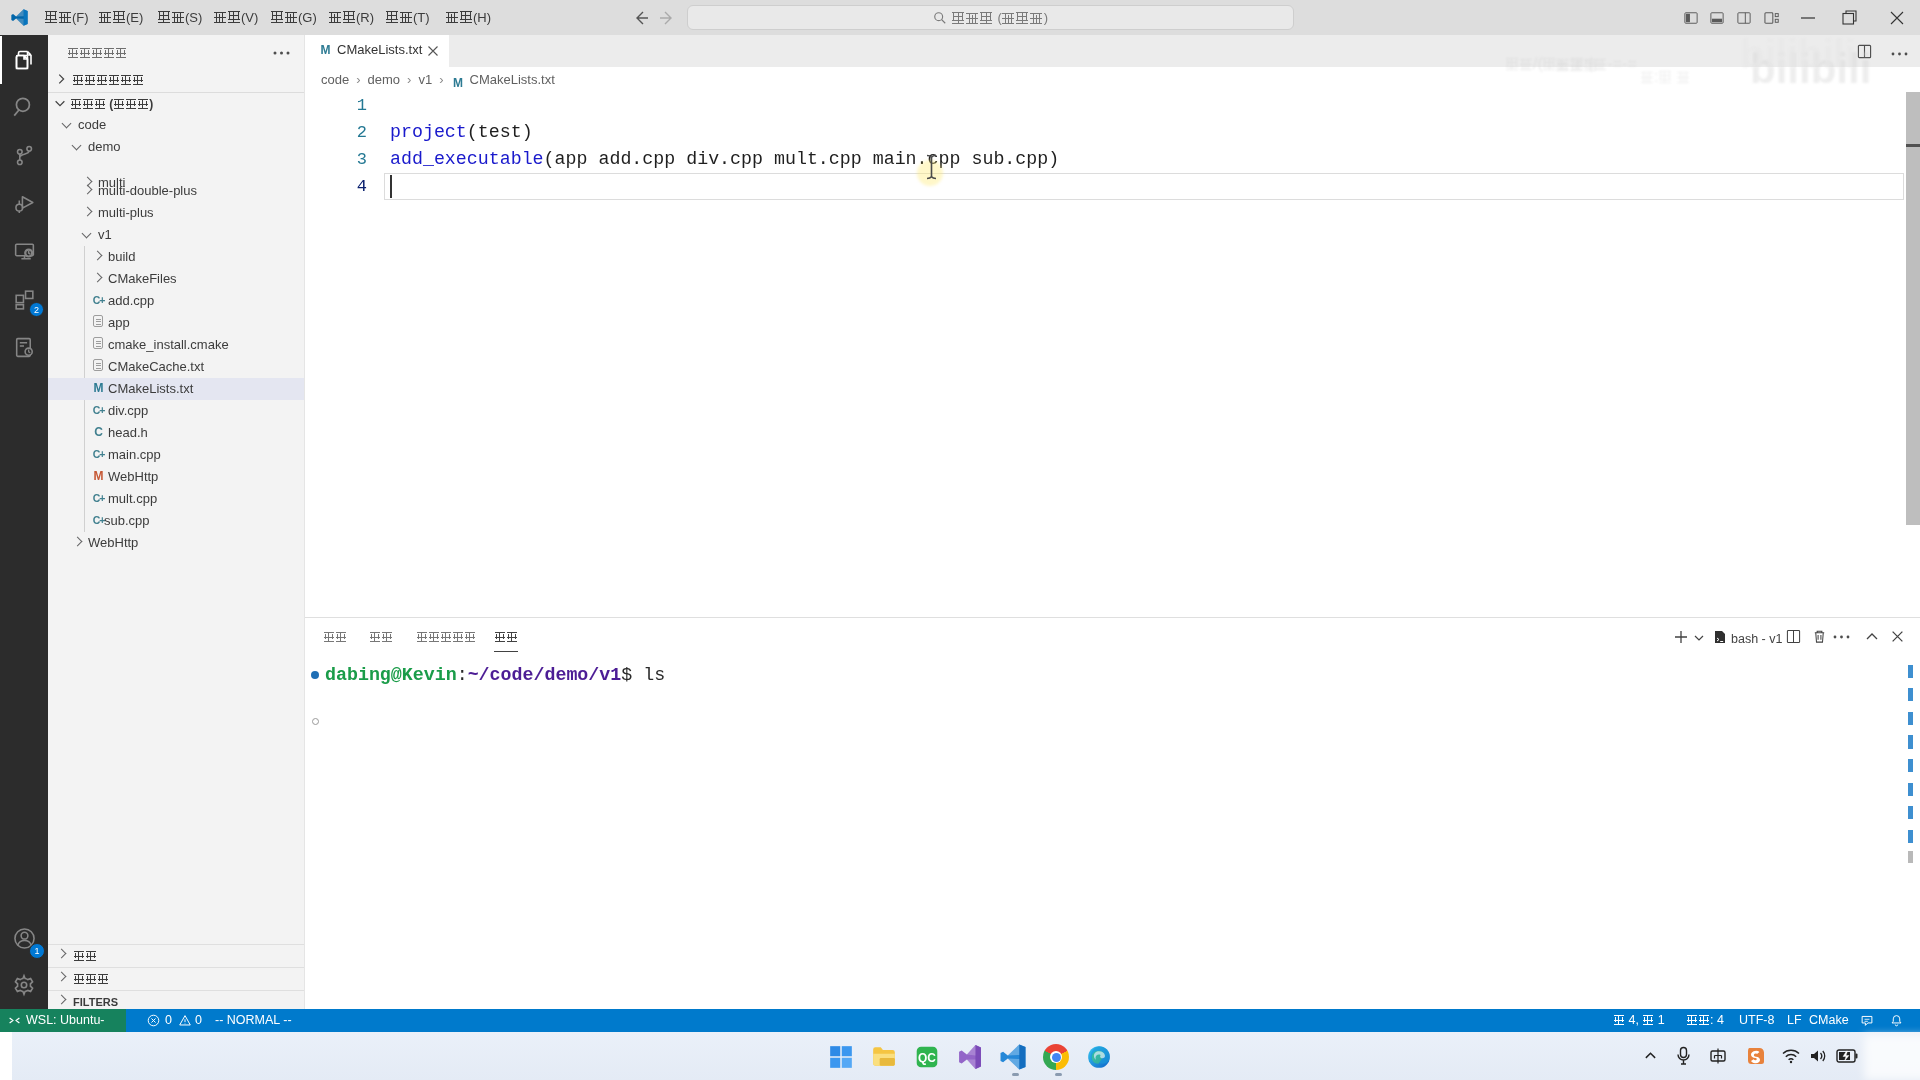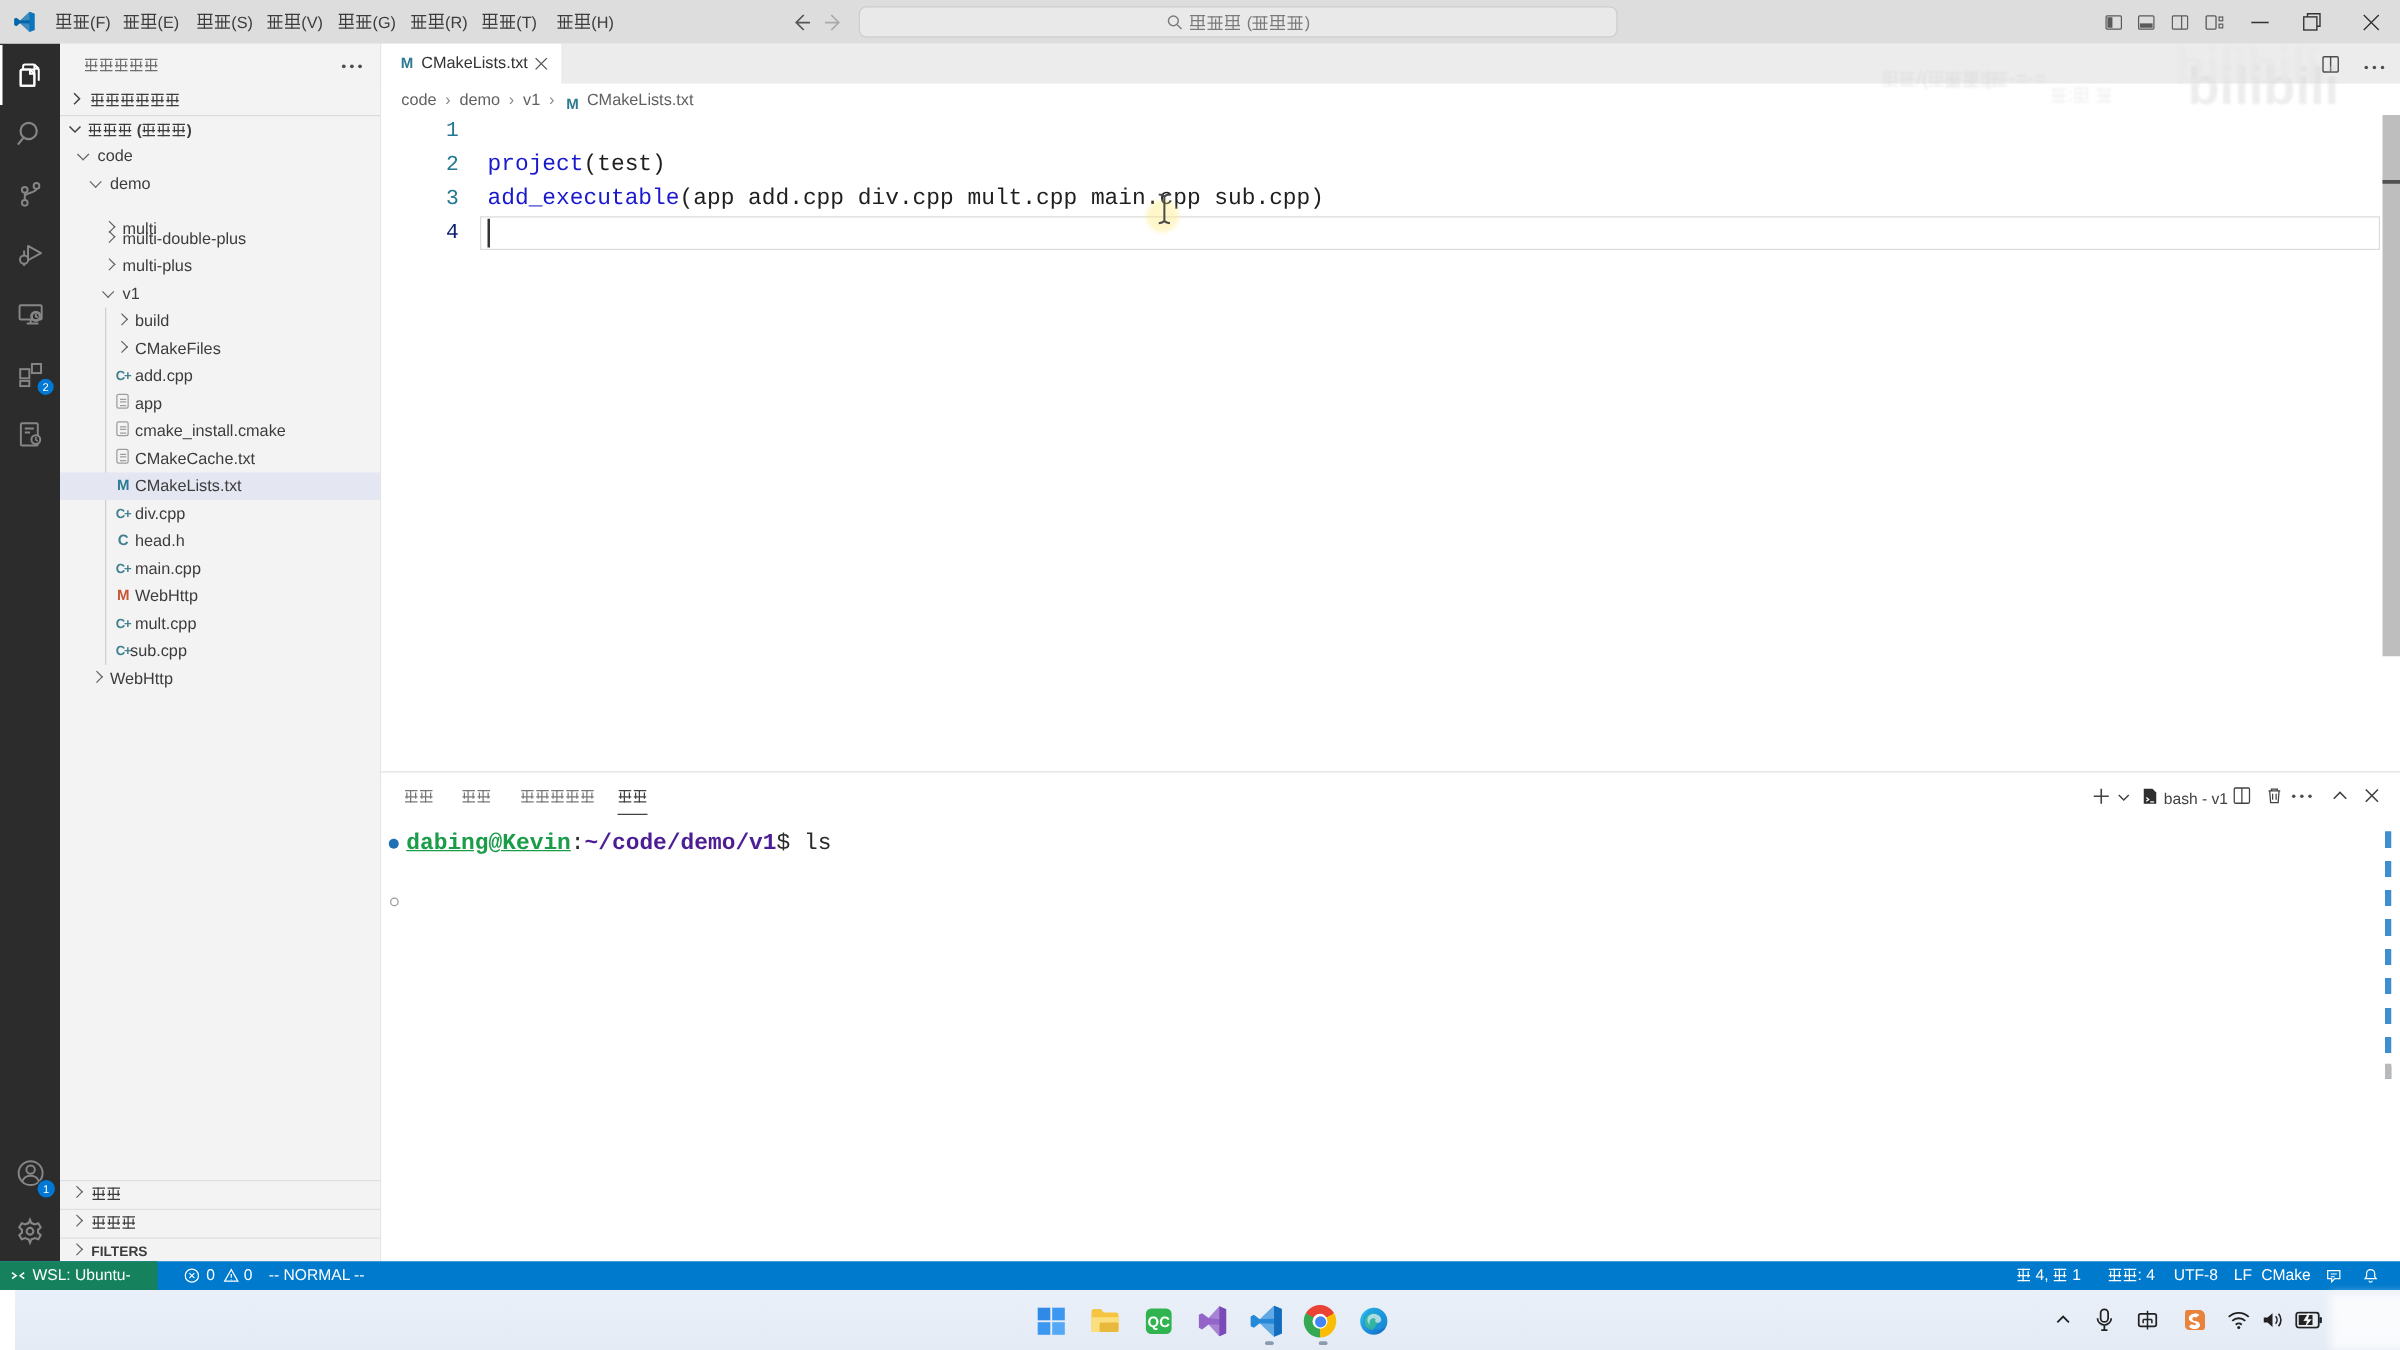--- a/index.html
+++ b/index.html
@@ -69,21 +69,21 @@
 #code { position:absolute; left:305px; top:92px; width:1615px; height:533px; background:#fff; font-family:"Liberation Mono", monospace; font-size:18.3px; }
 .ln { position:absolute; width:62px; text-align:right; color:#237893; height:27px; line-height:27px; font-size:17px; }
 .cl { position:absolute; left:85px; height:27px; line-height:27px; white-space:pre; color:#1f1f1f; }
 .kw { color:#1a1acc; }
 
 
 #panel { position:absolute; left:305px; top:625px; width:1615px; height:384px; background:#fff; }
 .ptab { position:absolute; top:-3px; height:30px; line-height:30px; font-size:13px; color:#777; }
 #term { position:absolute; left:0; top:0; width:1615px; height:347px; font-family:"Liberation Mono", monospace; font-size:18.3px; color:#2a2a2a; }
 .trow { position:absolute; left:20px; height:23.5px; line-height:23.5px; white-space:pre; }
-.tg { color:#1a9c49; font-weight:bold;text-decoration:underline; }
+.tg { color:#1a9c49; font-weight:bold; }
 .tb { color:#4c1d95; font-weight:bold; }
 
 
 #statusbar { position:absolute; left:0; top:1009px; width:1920px; height:23px; background:#007acc; color:#fff; font-size:12.5px; }
 #remote { position:absolute; left:0; top:0; width:126px; height:23px; background:#16825d; line-height:23px; }
 
 
 #taskbar { position:absolute; left:0; top:1032px; width:1920px; height:48px; background:linear-gradient(#eaf0f9,#e4ebf5);margin-left:12px; }
 .tbicon { position:absolute; top:12px; width:26px; height:26px; }
 </style>

